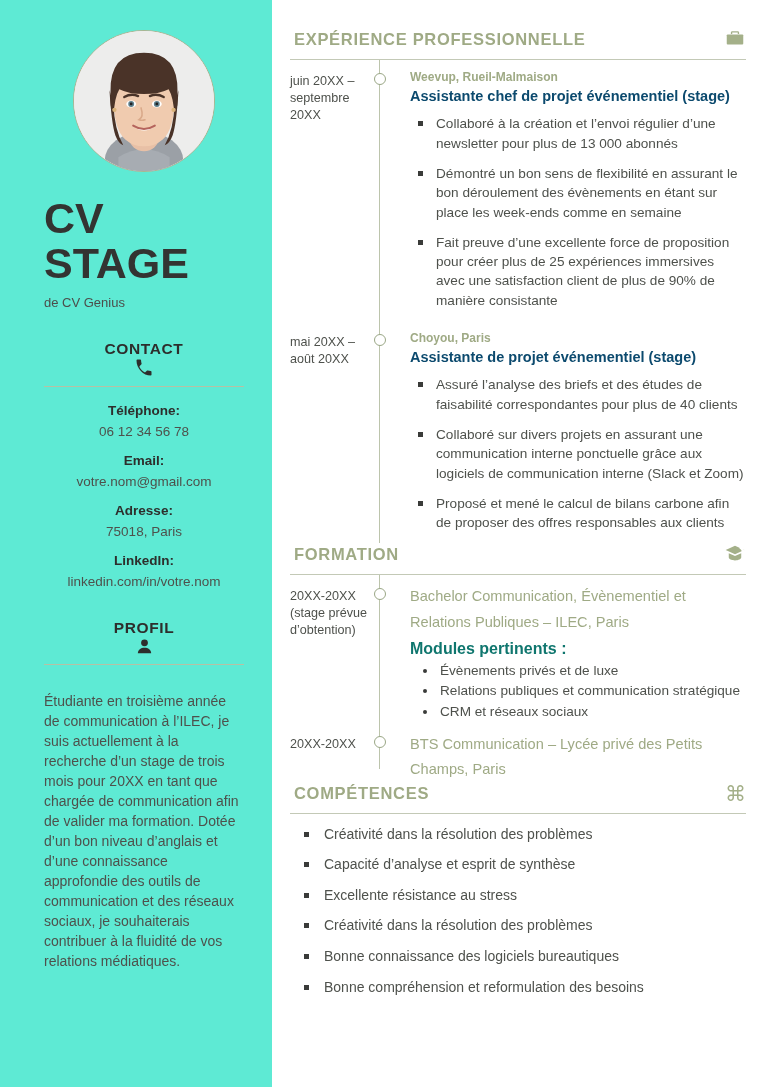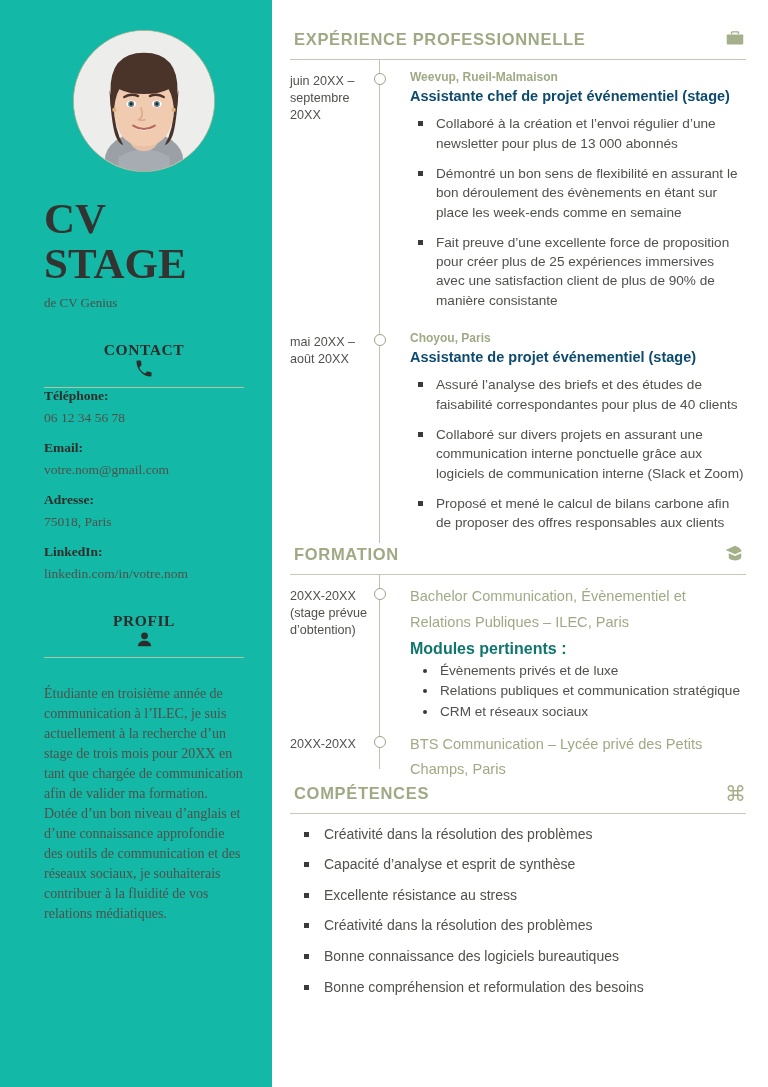--- a/index.html
+++ b/index.html
@@ -7,24 +7,23 @@
     width: 768px; height: 1087px;
     background: #ffffff;
     font-family: "Liberation Sans", sans-serif;
     overflow: hidden;
   }
   .page { display: flex; width: 768px; height: 1087px; }
 
   
   .sidebar {
     width: 272px;
-    background: #14b8a6;
+    background: #5eead4;
     padding: 26px 28px 0 44px;
     flex: 0 0 272px;
-    font-family: Liberation Serif, serif;
   }
   .photo-wrap { display: flex; justify-content: center; margin-top: 4px; }
   .photo {
     width: 142px; height: 142px; border-radius: 50%;
     border: 1px solid #a9b592;
     overflow: hidden; background: #ececec;
     position: relative;
   }
   .photo svg { display: block; width: 100%; height: 100%; }
 
@@ -39,21 +38,21 @@
     display: flex; align-items: center; justify-content: space-between;
     margin-top: 30px;
     flex-direction: column;
   }
   .side-head h2 {
     font-size: 15.5px; font-weight: bold; color: #2d2e2c;
     letter-spacing: .6px;
   }
   .side-rule { height: 1px; background: #b7c1a4; margin-top: 8px; }
 
-  .contact-block { margin-top: 0; }
+  .contact-block { margin-top: 16px; text-align: center; }
   .c-label { font-size: 13.5px; font-weight: bold; color: #2d2e2c; margin-top: 14px; }
   .c-label:first-child { margin-top: 0; }
   .c-value { font-size: 13.5px; color: #4e514c; margin-top: 6px; }
 
   .profile-text {
     font-size: 14px; color: #4e514c; line-height: 1.43;
     margin-top: 26px;
   }
 
   .ic-dark { fill: #2d2e2c; }

